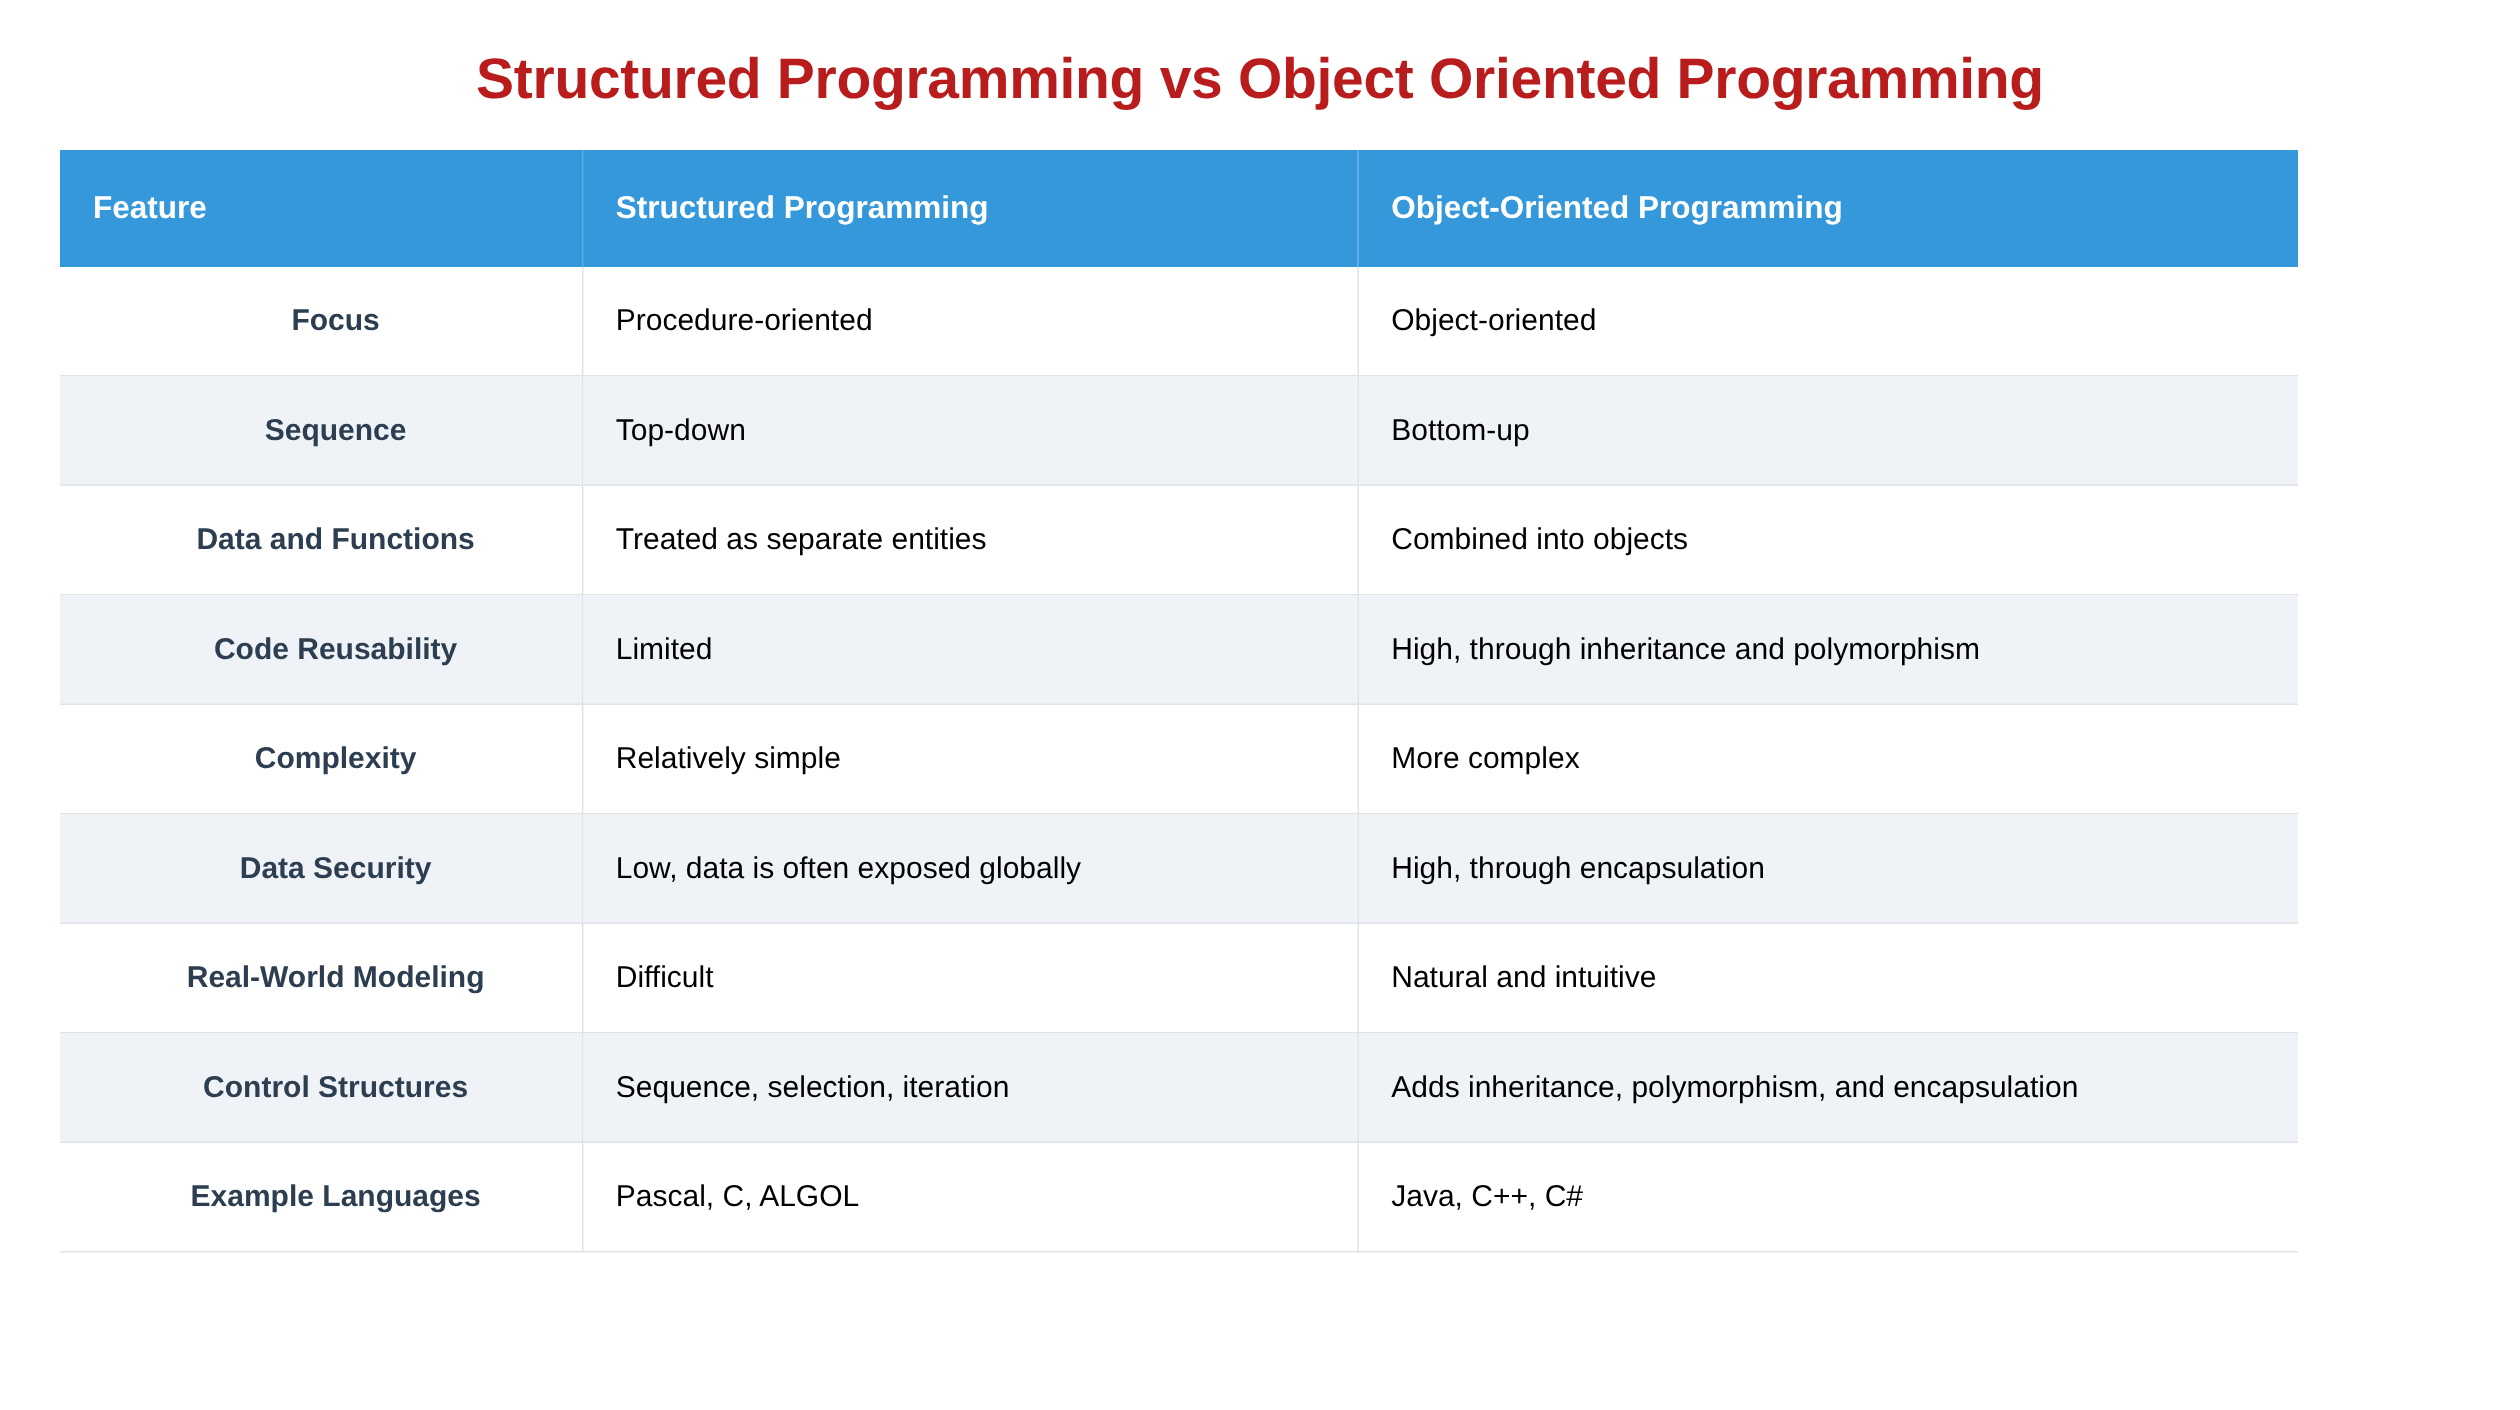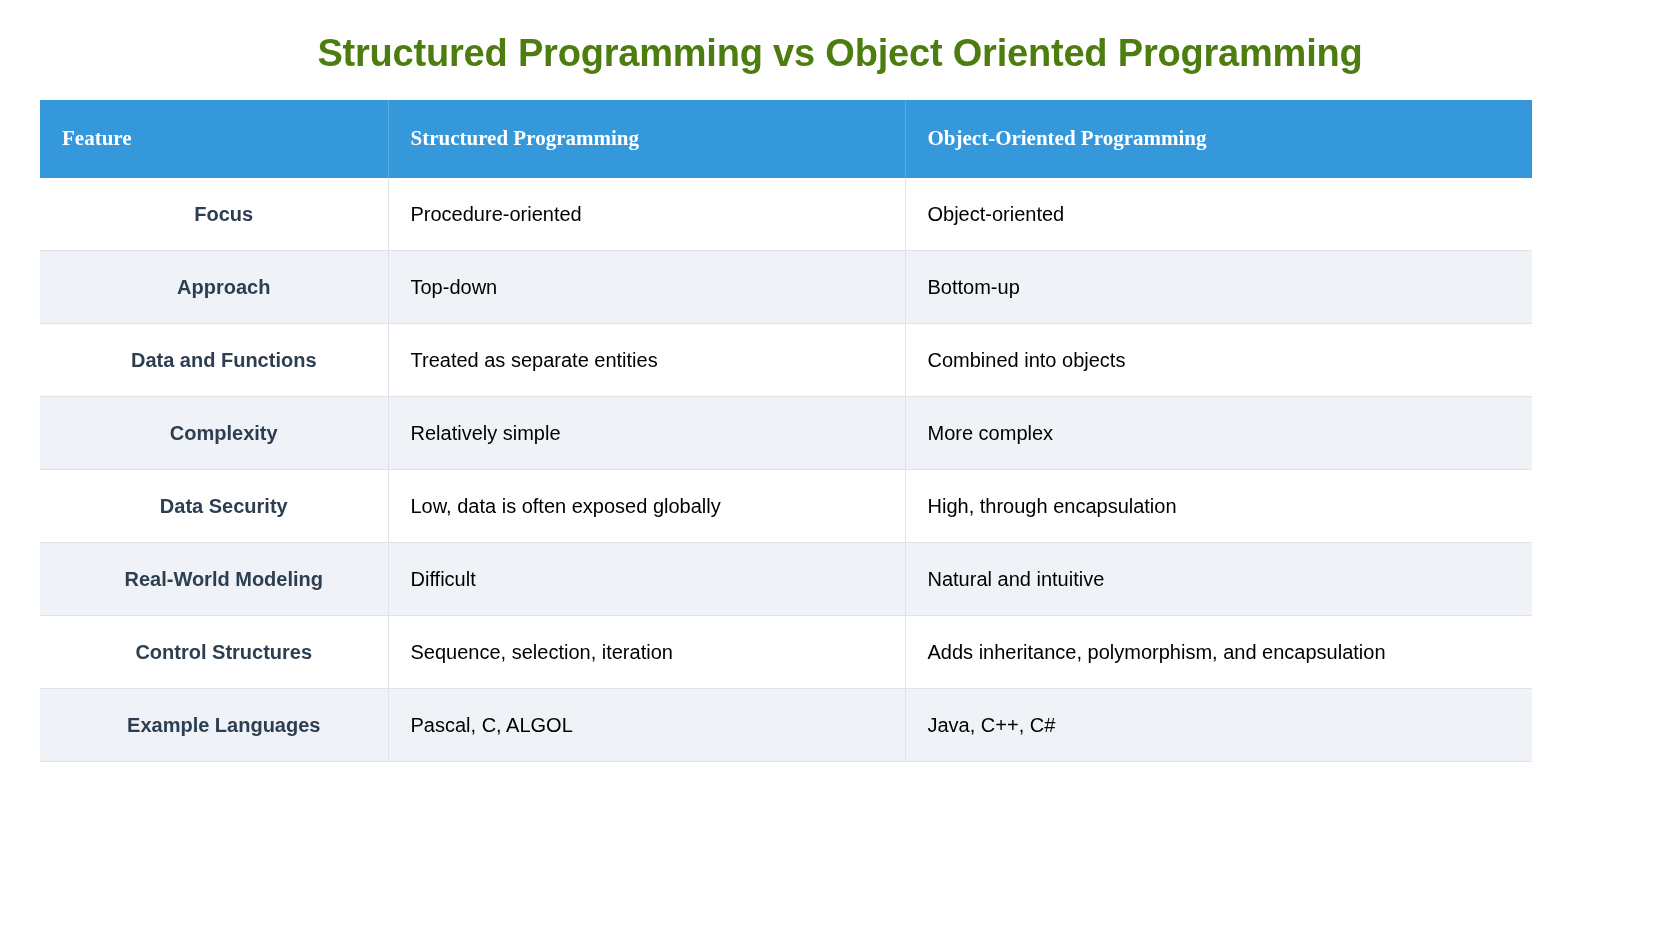--- a/index.html
+++ b/index.html
@@ -16,21 +16,21 @@
     height: 940px;
     background: #ffffff;
     position: relative;
     overflow: hidden;
   }
 
   .page-title {
     text-align: center;
     font-size: 38px;
     font-weight: bold;
-    color: #4d7c0f;
+    color: #b91c1c;
     letter-spacing: -0.2px;
     padding-top: 32px;
     padding-bottom: 0;
     line-height: 1.15;
   }
 
   .table-wrap {
     margin: 24px 40px 0 40px;
     width: 1492px;
   }
@@ -50,21 +50,20 @@
     background: #3498db;
     color: #ffffff;
     font-size: 21px;
     font-weight: bold;
     text-align: left;
     padding: 26px 0 26px 22px;
     height: 78px;
     vertical-align: middle;
     border-right: 1px solid #55aee2;
     white-space: nowrap;
-    font-family: Liberation Serif, serif;
   }
   table.compare thead th:last-child { border-right: none; }
 
   table.compare tbody td {
     font-size: 20px;
     color: #000000;
     padding: 22px 0 22px 22px;
     height: 73px;
     vertical-align: middle;
     border-bottom: 1px solid #dfe3e8;
@@ -115,31 +114,36 @@
       </thead>
       <tbody>
 
         <tr>
           <td class="feature-cell">Focus</td>
           <td>Procedure-oriented</td>
           <td>Object-oriented</td>
         </tr>
 
         <tr>
-          <td class="feature-cell">Approach</td>
+          <td class="feature-cell">Sequence</td>
           <td>Top-down</td>
           <td>Bottom-up</td>
         </tr>
 
         <tr>
           <td class="feature-cell">Data and Functions</td>
           <td>Treated as separate entities</td>
           <td>Combined into objects</td>
         </tr>
 
+        <tr>
+          <td class="feature-cell">Code Reusability</td>
+          <td>Limited</td>
+          <td>High, through inheritance and polymorphism</td>
+        </tr>
 
         <tr>
           <td class="feature-cell">Complexity</td>
           <td>Relatively simple</td>
           <td>More complex</td>
         </tr>
 
         <tr>
           <td class="feature-cell">Data Security</td>
           <td>Low, data is often exposed globally</td>

